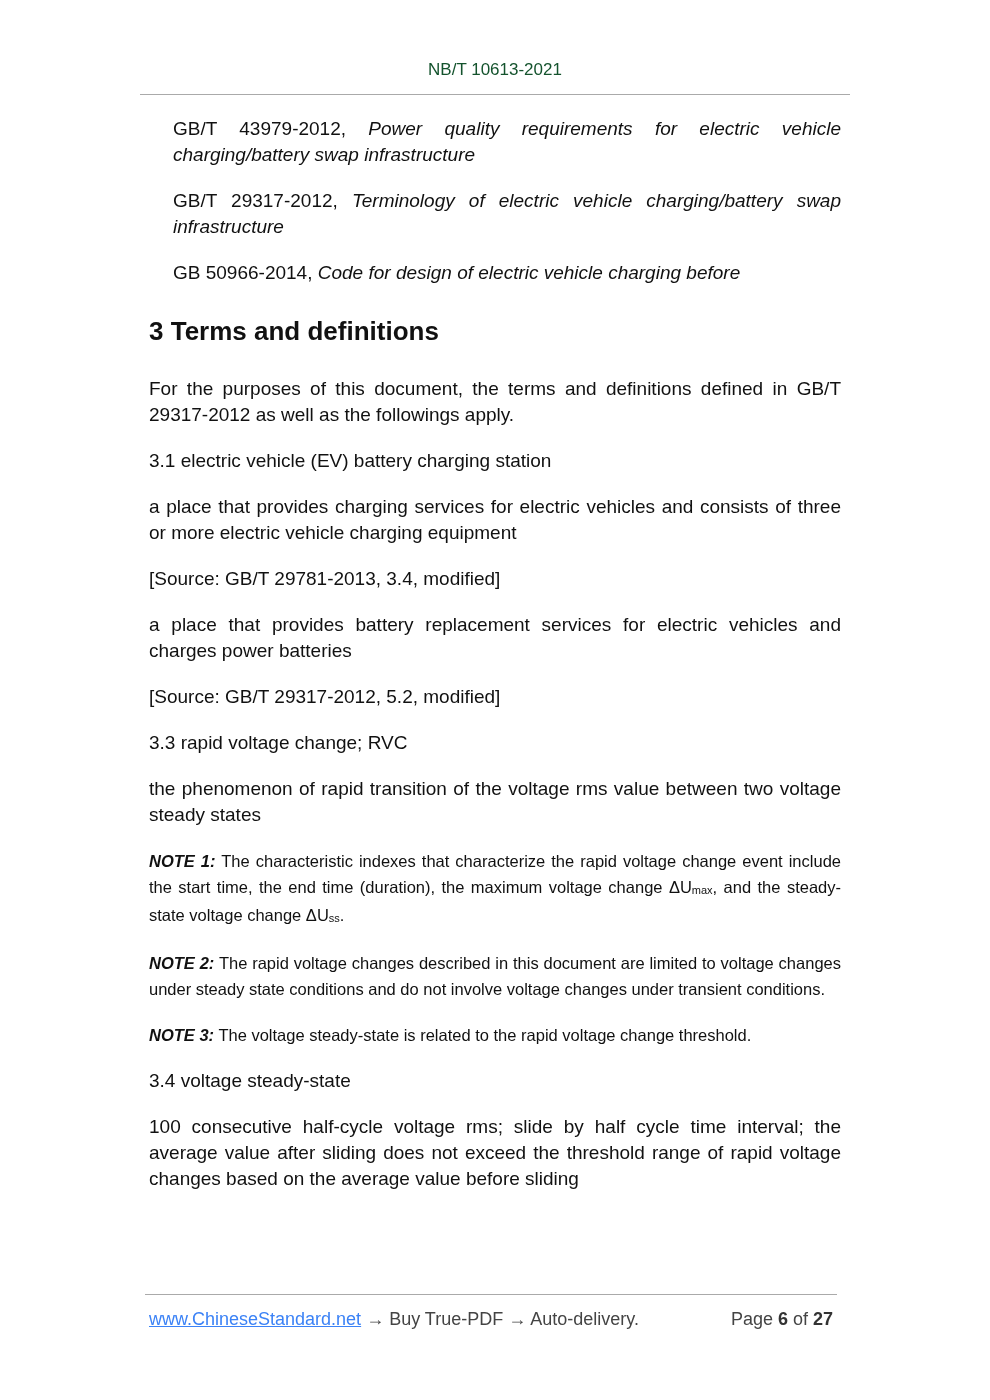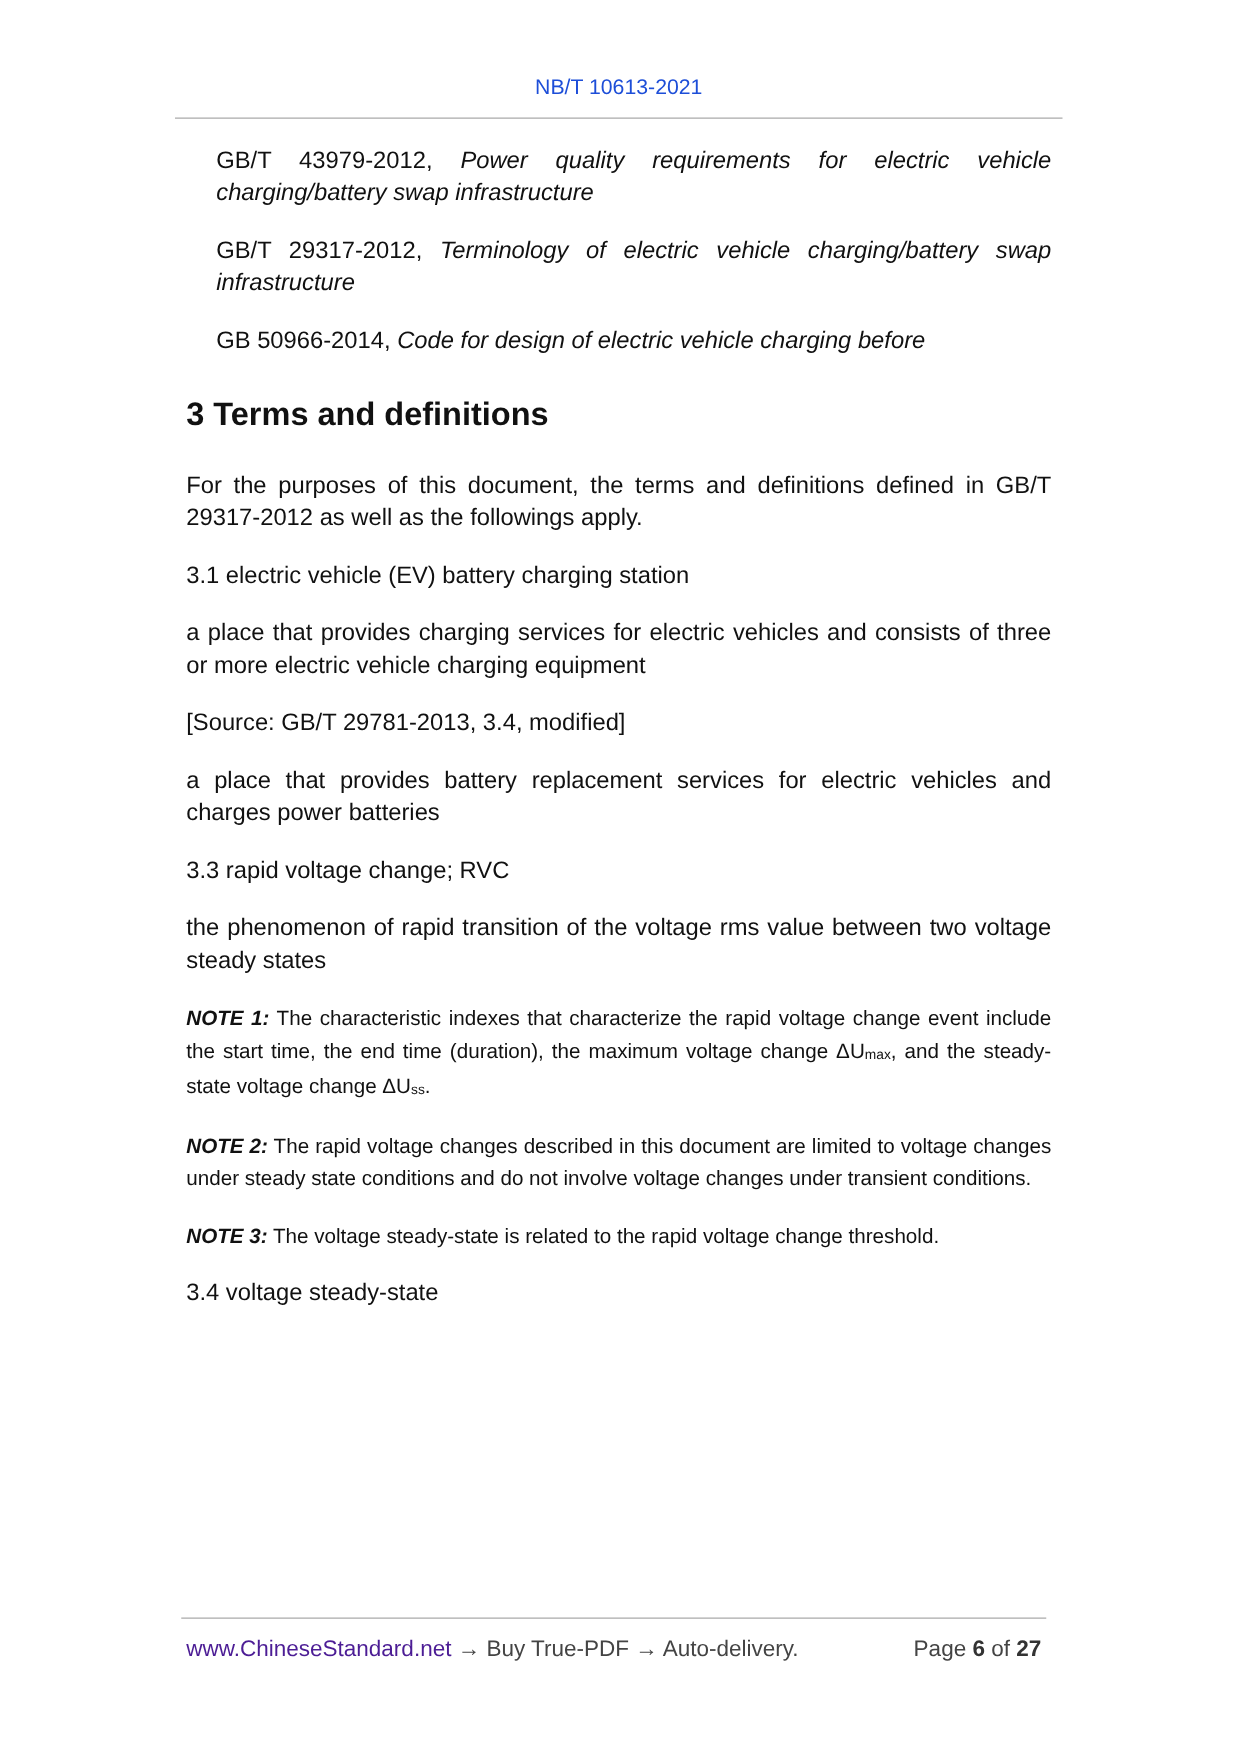--- a/index.html
+++ b/index.html
@@ -1,36 +1,36 @@
 <!DOCTYPE html>
 <html><head>
 <meta charset="utf-8">
 <style>
   html, body { margin: 0; padding: 0; background: #ffffff; }
   body { width: 990px; height: 1400px; position: relative; overflow: hidden;
          font-family: "Liberation Sans", sans-serif; color: #111; }
   .header-title { position: absolute; top: 60px; left: 0; width: 990px; text-align: center;
-                  font-size: 17px; color: #1d4ed8; }
+                  font-size: 17px; color: #14532d; }
   .header-rule { position: absolute; top: 94px; left: 140px; width: 710px; height: 0;
                  border-top: 1.5px solid #aaa; }
   .content { position: absolute; left: 149px; width: 692px; top: 116px; }
   .p { font-size: 19px; line-height: 26px; text-align: justify; margin: 0; }
   .ref { padding-left: 24px; margin-bottom: 20px; }
   .ref i { font-style: italic; }
   h2 { font-size: 26px; font-weight: bold; margin: 30px 0 30px 0; line-height: 30px; }
   .term { font-size: 19px; font-weight: normal; margin: 20px 0 20px 0; line-height: 26px; }
   .gap { margin-bottom: 20px; }
   .note { font-size: 16.5px; line-height: 26px; text-align: justify; margin: 0 0 20px 0; }
   .note b { font-weight: bold; font-style: italic; }
   sub { font-size: 11px; vertical-align: baseline; position: relative; top: 1px; }
   .footer-rule { position: absolute; top: 1294px; left: 145px; width: 692px; height: 0;
                  border-top: 1.5px solid #aaa; }
   .footer { position: absolute; top: 1309px; left: 149px; width: 684px; font-size: 18px; color: #444;
             display: flex; justify-content: space-between; }
-  .footer a { color: #4c1d95; }
+  .footer a { color: #3b82f6; text-decoration: underline; }
   .footer b { color: #333; }
 </style>
 </head>
 <body>
 
 <div class="header-title">NB/T 10613-2021</div>
 <div class="header-rule"></div>
 
 <div class="content">
   <p class="p ref"><span>GB/T 43979-2012,</span> <i>Power quality requirements for electric vehicle charging/battery swap infrastructure</i></p>
@@ -38,28 +38,30 @@
   <p class="p ref"><span>GB 50966-2014,</span> <i>Code for design of electric vehicle charging before</i></p>
 
   <h2>3 Terms and definitions</h2>
   <p class="p gap">For the purposes of this document, the terms and definitions defined in GB/T 29317-2012 as well as the followings apply.</p>
 
   <div class="term">3.1 electric vehicle (EV) battery charging station</div>
   <p class="p gap">a place that provides charging services for electric vehicles and consists of three or more electric vehicle charging equipment</p>
   <p class="p gap">[Source: GB/T 29781-2013, 3.4, modified]</p>
 
   <p class="p gap">a place that provides battery replacement services for electric vehicles and charges power batteries</p>
+  <p class="p gap">[Source: GB/T 29317-2012, 5.2, modified]</p>
 
   <div class="term">3.3 rapid voltage change; RVC</div>
   <p class="p gap">the phenomenon of rapid transition of the voltage rms value between two voltage steady states</p>
 
   <p class="note"><b>NOTE 1:</b><span> The characteristic indexes that characterize the rapid voltage change event include the start time, the end time (duration), the maximum voltage change ΔU</span><sub>max</sub><span>, and the steady-state voltage change ΔU</span><sub>ss</sub><span>.</span></p>
   <p class="note"><b>NOTE 2:</b><span> The rapid voltage changes described in this document are limited to voltage changes under steady state conditions and do not involve voltage changes under transient conditions.</span></p>
   <p class="note"><b>NOTE 3:</b><span> The voltage steady-state is related to the rapid voltage change threshold.</span></p>
 
   <div class="term">3.4 voltage steady-state</div>
+  <p class="p">100 consecutive half-cycle voltage rms; slide by half cycle time interval; the average value after sliding does not exceed the threshold range of rapid voltage changes based on the average value before sliding</p>
 </div>
 
 <div class="footer-rule"></div>
 <div class="footer">
   <span><a>www.ChineseStandard.net</a><span> → Buy True-PDF → Auto-delivery.</span></span>
   <span><span>Page </span><b>6</b><span> of </span><b>27</b></span>
 </div>
 
 </body></html>

